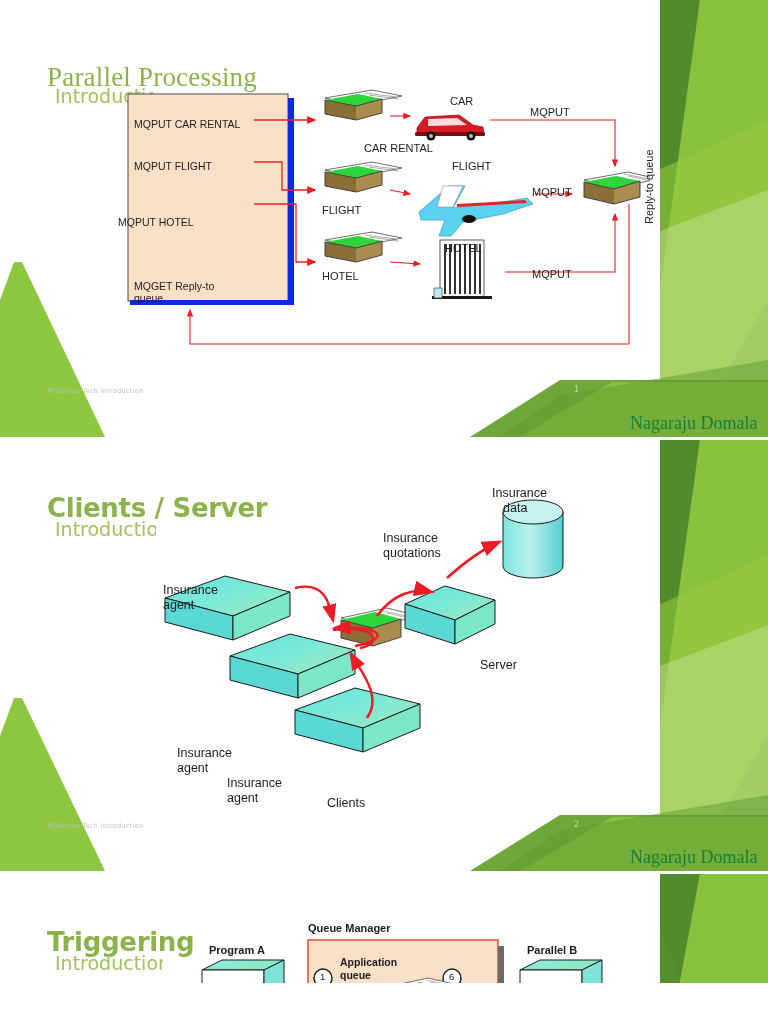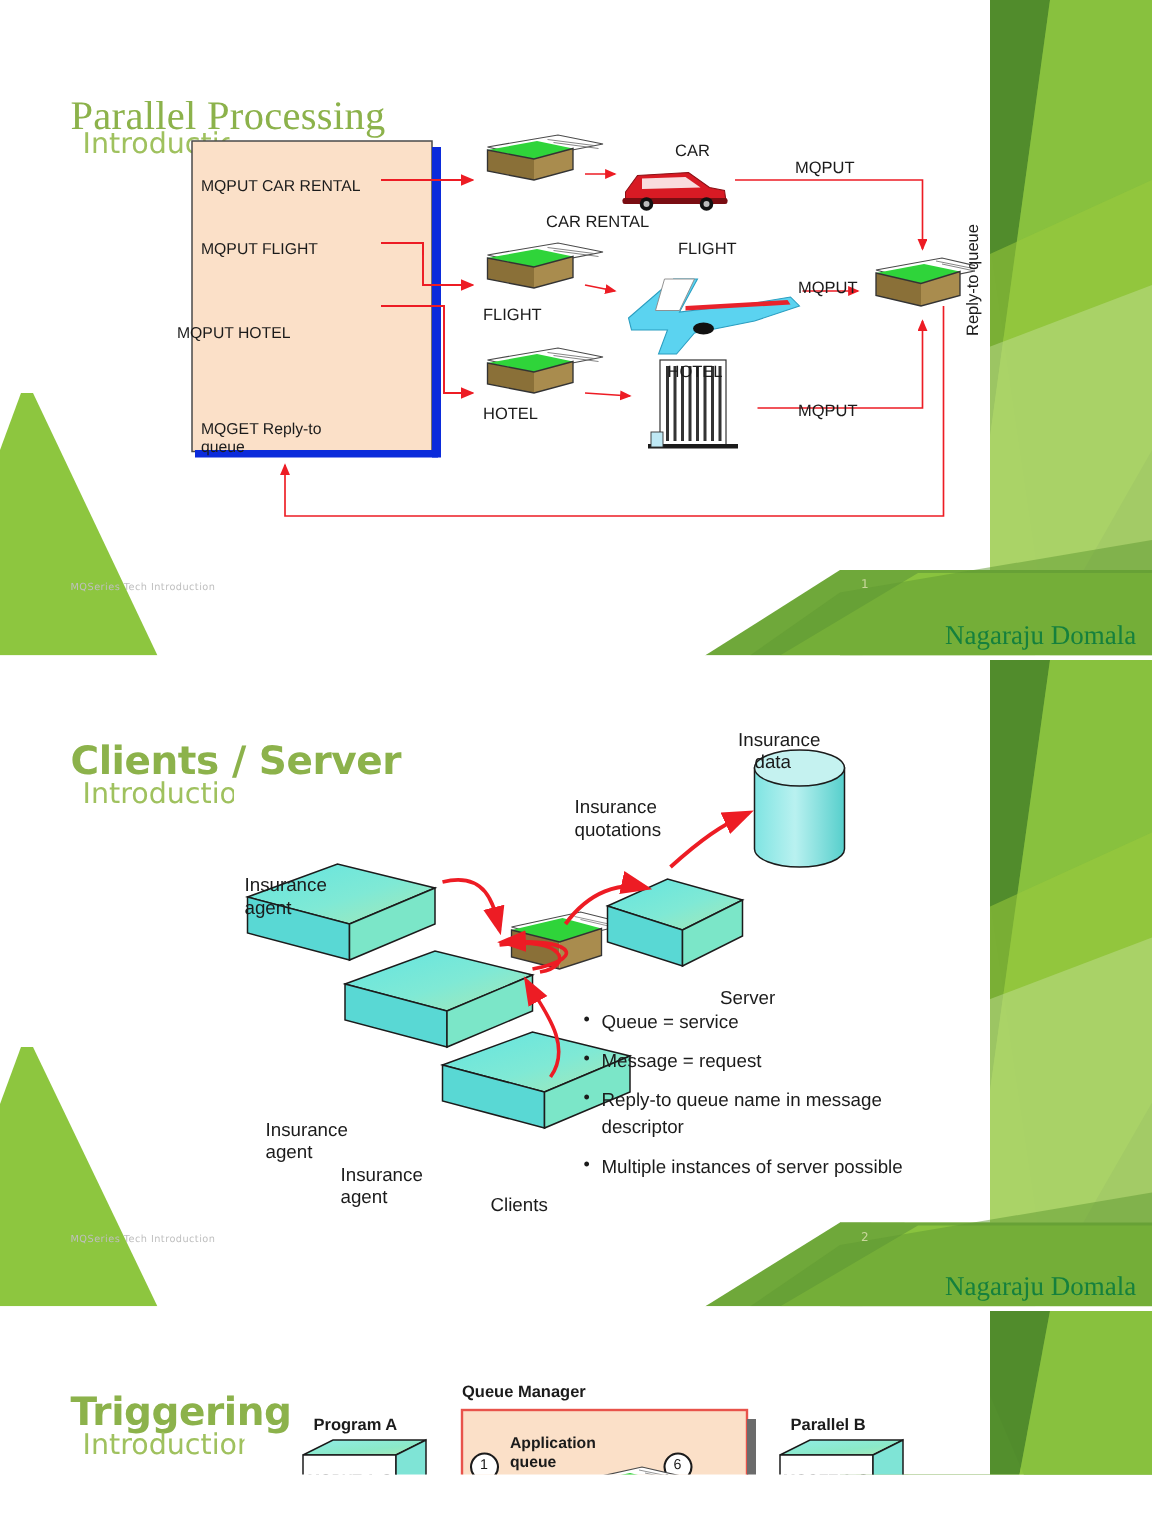--- a/index.html
+++ b/index.html
@@ -380,26 +380,20 @@
       <span class="lbl" style="left:172px; top:308px; font-size:12.5px;">Clients</span>
       <span class="lbl" style="left:325px; top:170px; font-size:12.5px;">Server</span>
 
       <span class="lbl" style="left:228px; top:43px; font-size:12.5px;">Insurance</span>
       <span class="lbl" style="left:228px; top:58px; font-size:12.5px;">quotations</span>
 
       <span class="lbl" style="left:337px; top:-2px; font-size:12.5px;">Insurance</span>
       <span class="lbl" style="left:348px; top:13px; font-size:12.5px;">data</span>
     </div>
 
-    <div class="bullets" style="left:389px; top:232px; width:225px;">
-      <div>Queue = service</div>
-      <div>Message = request</div>
-      <div>Reply-to queue name in message descriptor</div>
-      <div>Multiple instances of server possible</div>
-    </div>
 
     <div class="footer-note" style="left:47px; top:382px;">MQSeries Tech Introduction</div>
     <div class="page-num" style="left:574px; top:380px;">2</div>
     <div class="author" style="left:630px; top:407px;">Nagaraju Domala</div>
   </div>
 
   <div class="slide-sep" style="top:871px;"></div>
 
   <div class="slide" style="top:874px;height:150px;">
 

